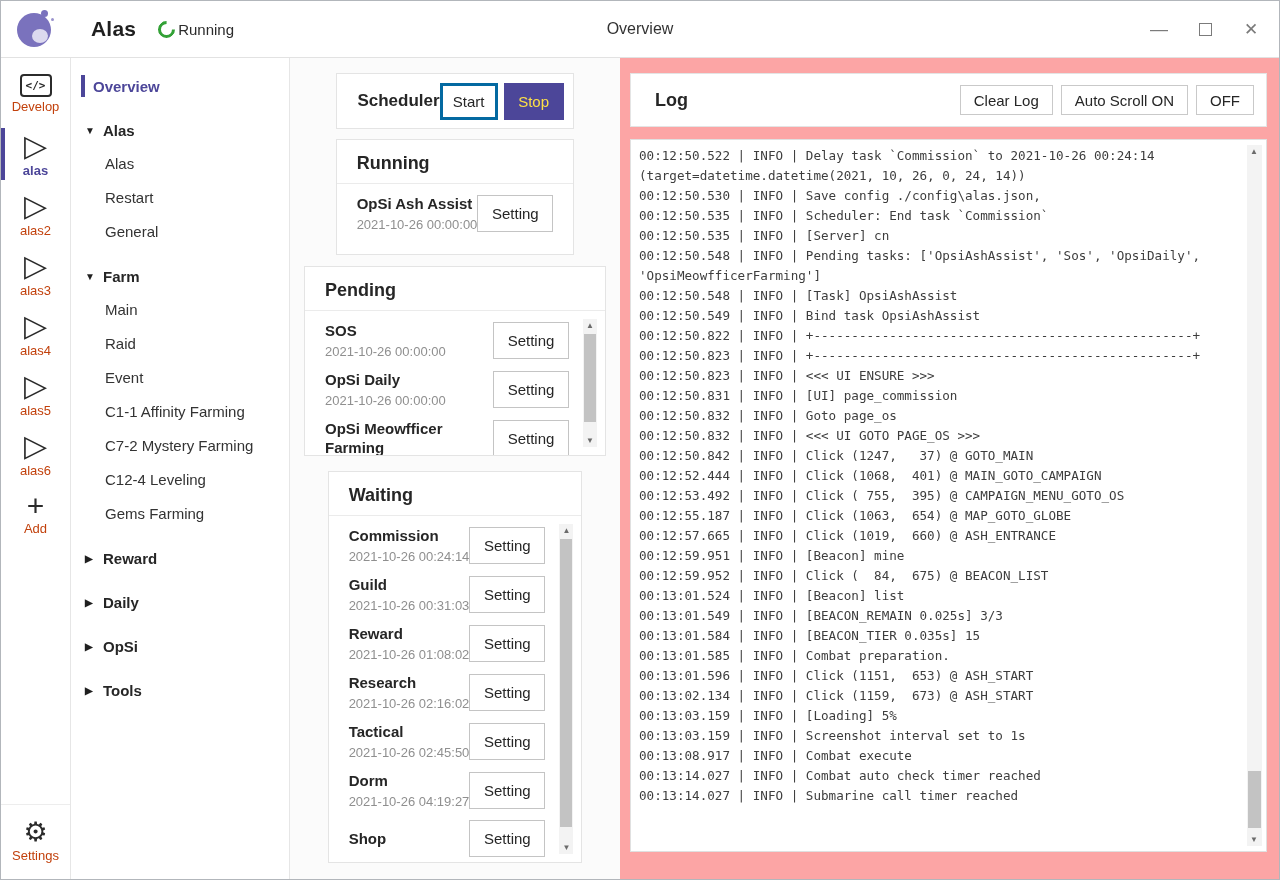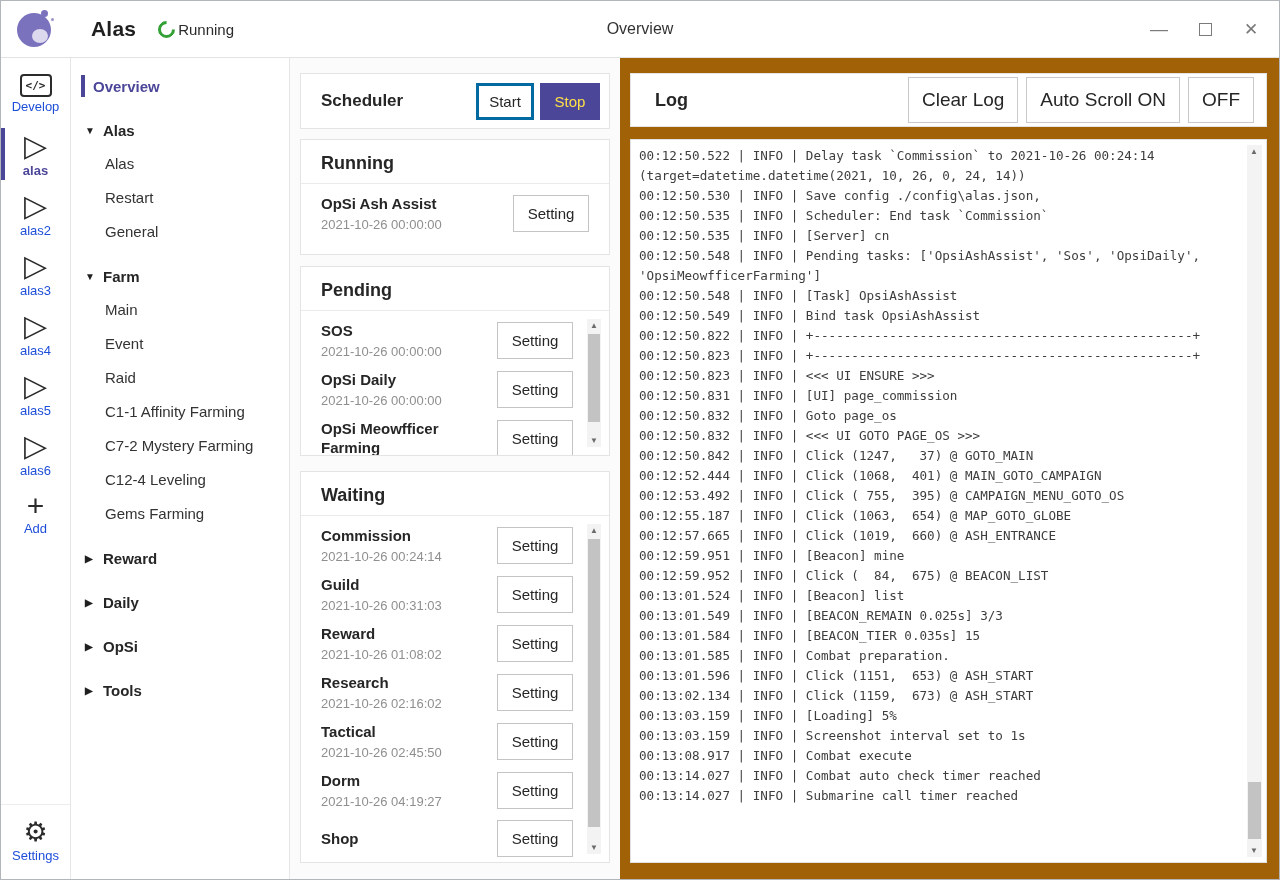--- a/index.html
+++ b/index.html
@@ -29,37 +29,37 @@
   
   .rail { width:70px; border-right:1px solid #e6e6e6; background:#fff; display:flex; flex-direction:column; align-items:stretch; padding-top:8px; position:relative; }
   .rail-item { position:relative; height:56px; margin-bottom:4px; display:flex; flex-direction:column; align-items:center; justify-content:center; cursor:pointer; }
   .rail-item .bar { display:none; }
   .rail-item.active .bar { display:block; position:absolute; left:0; top:2px; bottom:2px; width:4px; background:#4c4699; }
   .rail-ico { color:#2b2b2b; display:flex; align-items:center; justify-content:center; }
   .ico-code-monitor { width:32px; height:23px; border:2px solid #2b2b2b; border-radius:4px; font-size:11px; font-weight:700; font-family:"DejaVu Sans Mono",monospace; }
   .ico-play { font-size:30px; line-height:30px; font-weight:400; }
   .ico-plus { font-size:30px; line-height:26px; font-weight:200; }
   .ico-gear { font-size:27px; line-height:27px; }
-  .rail-label { font-size:13px; color:#1d4ed8; margin-top:2px; }
+  .rail-label { font-size:13px; color:#c2410c; margin-top:2px; }
   .rail-item.active .rail-label { color:#4c4699; font-weight:700; }
   .rail-spacer { flex:1; }
   .rail-bottom { border-top:1px solid #ededed; padding:8px 0 6px; }
 
   
   .nav { width:219px; border-right:1px solid #e6e6e6; background:#fff; padding:12px 0 0 0; overflow:hidden; }
   .nav-item { display:flex; align-items:center; cursor:pointer; color:#262626; }
   .nav-link { height:32px; padding-left:22px; font-size:15px; font-weight:700; position:relative; }
   .nav-link.active { color:#4c4699; }
   .nav-link.active::before { content:""; position:absolute; left:10px; top:5px; bottom:5px; width:4px; background:#4c4699; }
   .nav-group { height:32px; margin-top:12px; padding-left:14px; font-size:15px; font-weight:700; }
   .nav-group .arrow { font-size:10px; width:18px; color:#1f1f1f; }
   .nav-child { height:34px; padding-left:34px; font-size:15px; color:#333; }
 
   
-  .mid { width:330px; background:#fbfbfb; padding:15px 10px 0 10px; display:flex; flex-direction:column; }
+  .mid { width:330px; background:#fbfbfb; padding:15px 10px 0 10px; display:flex; flex-direction:column;align-items:center; }
   .card { background:#fff; border:1px solid #e4e4e4; }
   .sched-card { height:56px; display:flex; align-items:center; padding:0 9px 0 20px; flex:0 0 56px; }
   .sched-title { flex:1; font-size:17px; font-weight:700; color:#262626; }
   .btn { background:#fff; border:3px solid #0369a1; font-size:15px; color:#262626; cursor:pointer; font-family:"Liberation Sans",sans-serif; }
   .btn-start { width:58px; height:37px; margin-right:6px; }
   .btn-stop { width:60px; height:37px; background:#4c4699; border-color:#4c4699; color:#fde047; }
   .panel { margin-top:10px; display:flex; flex-direction:column; position:relative; overflow:hidden; }
   .panel-running { height:116px; flex:0 0 116px; }
   .panel-pending { height:190px; flex:0 0 190px; margin-top:11px; }
   .panel-waiting { height:392px; flex:0 0 392px; margin-top:15px; }
@@ -78,24 +78,24 @@
   .vscroll .sup { top:0; } .vscroll .sdown { bottom:0; }
   .vscroll .thumb { position:absolute; left:1px; width:12px; background:#c3c3c3; }
   .sb-pending { right:8px; top:52px; bottom:8px; }
   .sb-pending .thumb { top:15px; height:88px; }
   .sb-waiting { right:8px; top:52px; bottom:8px; }
   .sb-waiting .thumb { top:15px; height:288px; }
   .sb-log { right:4px; top:5px; bottom:5px; width:15px; }
   .sb-log .thumb { bottom:18px; height:57px; width:13px; }
 
   
-  .logcol { flex:1; padding:15px 12px 16px 10px; display:flex; flex-direction:column; background:#a16207; min-width:0; }
+  .logcol { flex:1; padding:15px 12px 27px 10px; display:flex; flex-direction:column; background:#fca5a5; min-width:0; }
   .log-head { height:54px; display:flex; align-items:center; padding:0 12px 0 24px; flex:0 0 54px; }
   .log-title { flex:1; font-size:18px; font-weight:700; color:#262626; }
-  .log-btn { height:46px; padding:0 13px; border:1px solid #c9c9c9; background:#fff; font-size:19px; color:#262626; margin-left:8px; cursor:pointer; font-family:"Liberation Sans",sans-serif; }
+  .log-btn { height:30px; padding:0 13px; border:1px solid #c9c9c9; background:#fff; font-size:15px; color:#262626; margin-left:8px; cursor:pointer; font-family:"Liberation Sans",sans-serif; }
   .log-box { margin-top:12px; flex:1; background:#fff; border:1px solid #e0e0e0; position:relative; overflow:hidden; }
   .log-lines { position:absolute; inset:6px 24px 6px 8px; overflow:hidden; }
   .log-line { font-family:"DejaVu Sans Mono",monospace; font-size:12.6px; line-height:20px; color:#3d3d3d; white-space:pre; }
 </style>
 </head>
 <body>
 
 <div class="window">
 
   <div class="titlebar">
@@ -199,25 +199,25 @@
         <div class="nav-item nav-group">
     <span class="arrow">▼</span>
     <span class="nav-label">Farm</span>
   </div>
         <div class="nav-item nav-child">
 
     <span class="nav-label">Main</span>
   </div>
         <div class="nav-item nav-child">
 
+    <span class="nav-label">Raid</span>
+  </div>
+        <div class="nav-item nav-child">
+
     <span class="nav-label">Event</span>
-  </div>
-        <div class="nav-item nav-child">
-
-    <span class="nav-label">Raid</span>
   </div>
         <div class="nav-item nav-child">
 
     <span class="nav-label">C1-1 Affinity Farming</span>
   </div>
         <div class="nav-item nav-child">
 
     <span class="nav-label">C7-2 Mystery Farming</span>
   </div>
         <div class="nav-item nav-child">

